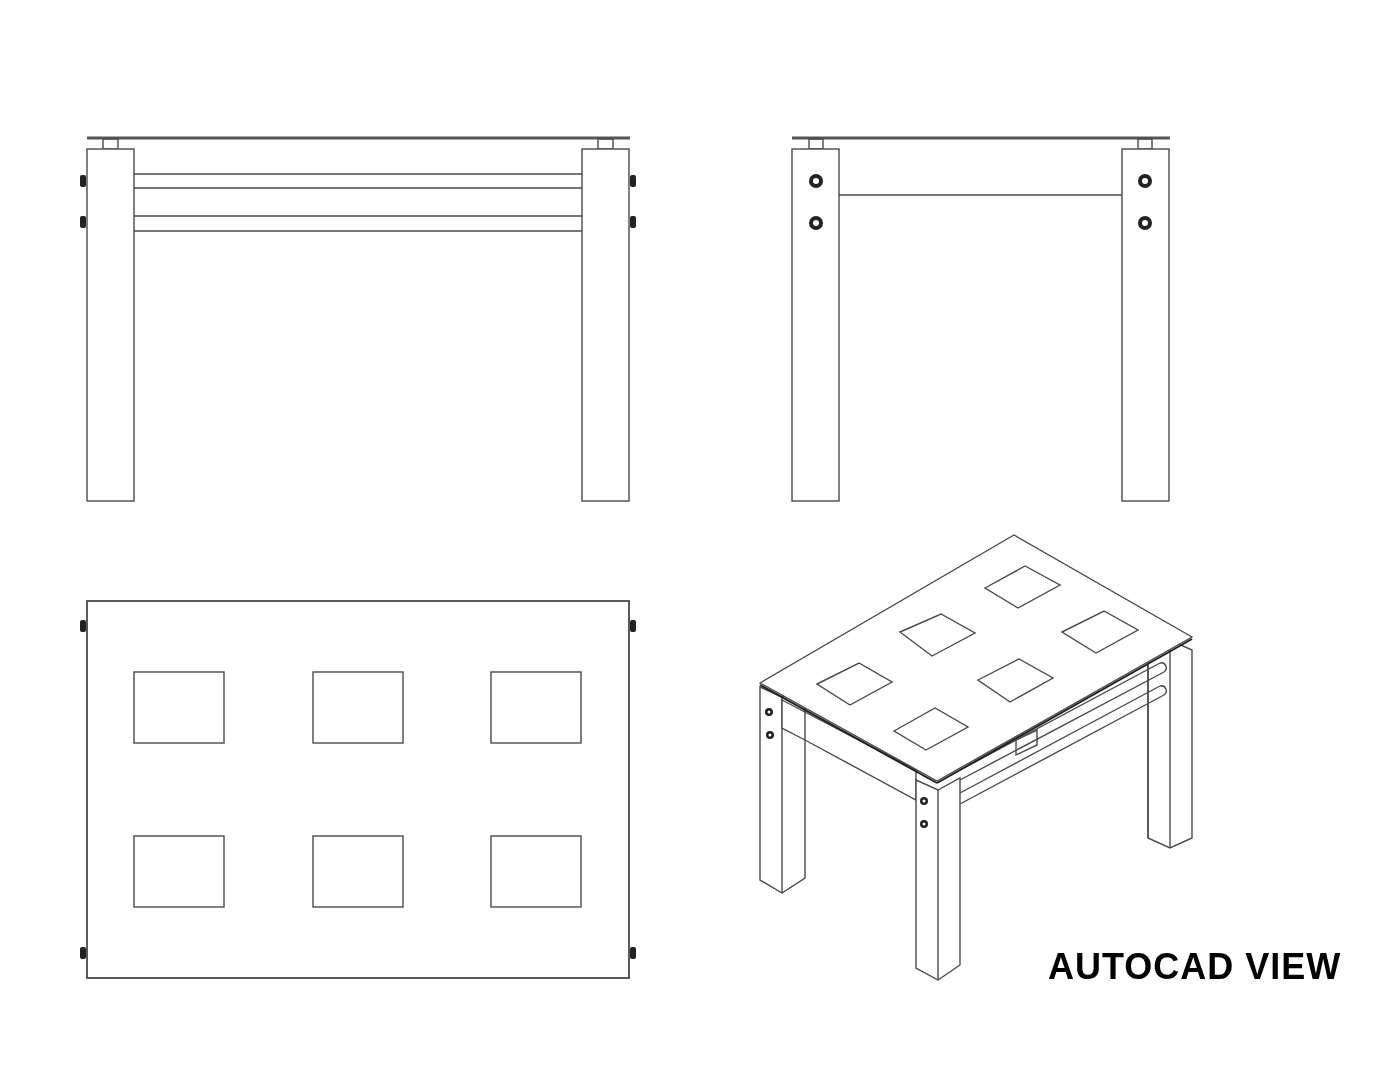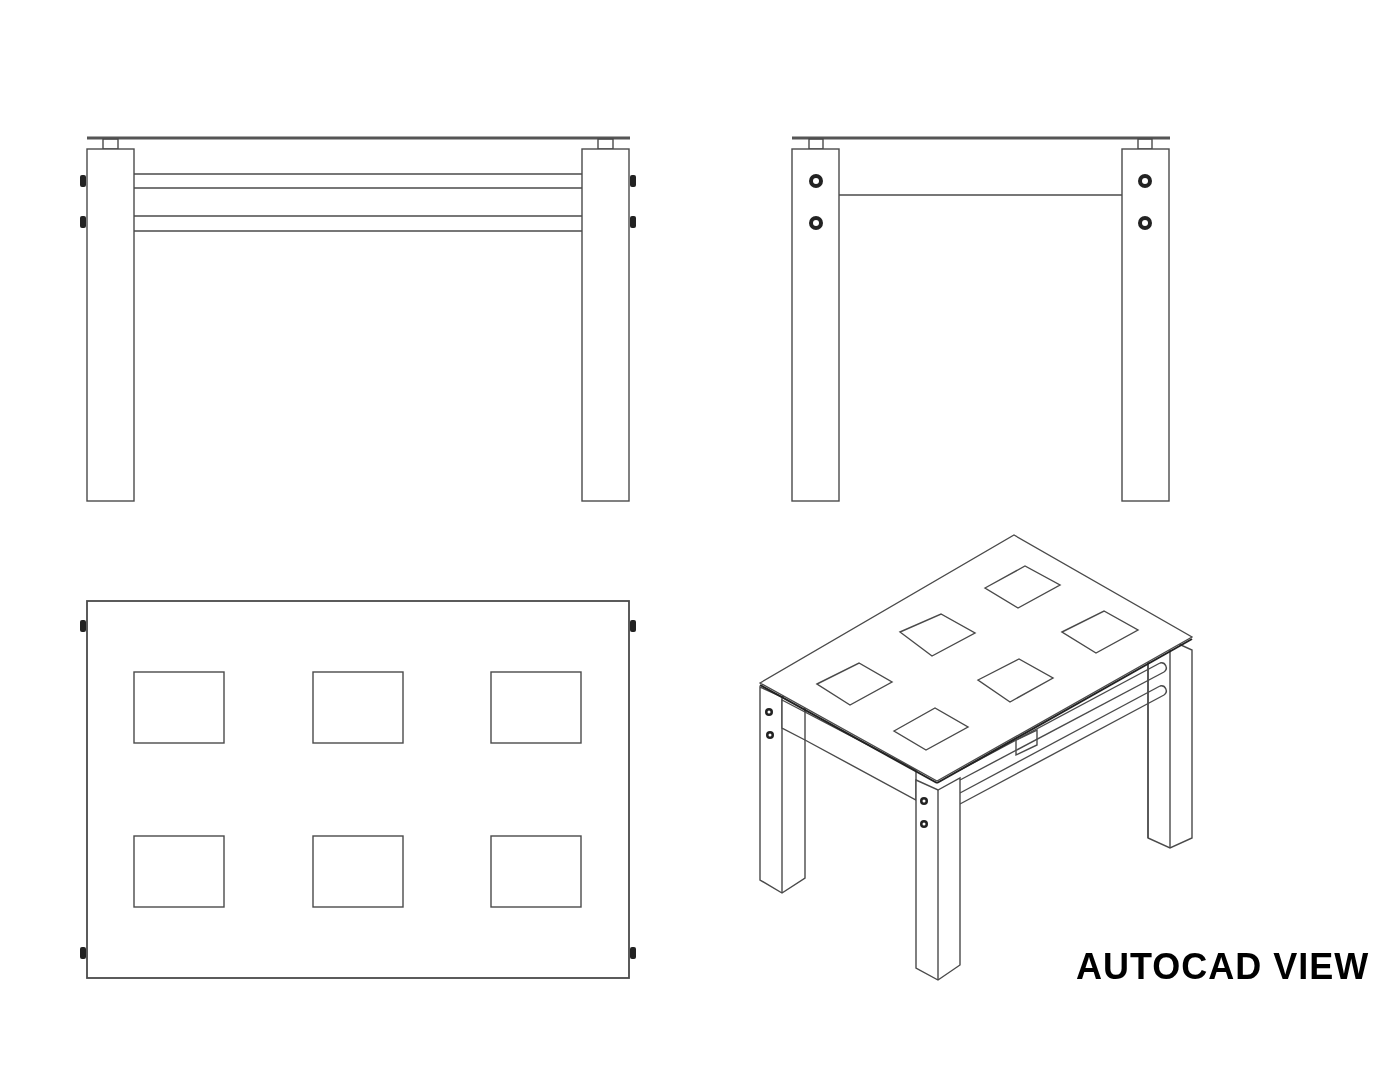--- a/index.html
+++ b/index.html
@@ -4,21 +4,21 @@
 <style>
   html, body { margin: 0; padding: 0; background: #ffffff; }
   body { width: 1398px; height: 1080px; position: relative; overflow: hidden; font-family: "Liberation Sans", sans-serif; }
   .view { position: absolute; left: 0; top: 0; }
   svg { display: block; }
   .ln { stroke: #4a4a4a; stroke-width: 1.4; fill: none; }
   .ln-fill { stroke: #4a4a4a; stroke-width: 1.4; fill: #ffffff; }
   .ln-thick { stroke: #555; stroke-width: 3; fill: none; }
   .bolt { fill: #222; }
   .title-label {
-    position: absolute; left: 1076px; top: 946px;
+    position: absolute; left: 1048px; top: 946px;
     font-family: "Liberation Sans", sans-serif; font-weight: 900;
     font-size: 36px; letter-spacing: 1px; color: #000; white-space: nowrap;
   }
 </style>
 </head>
 <body>
 
 <div class="view">
 <svg width="1398" height="1080" viewBox="0 0 1398 1080" xmlns="http://www.w3.org/2000/svg">
 

